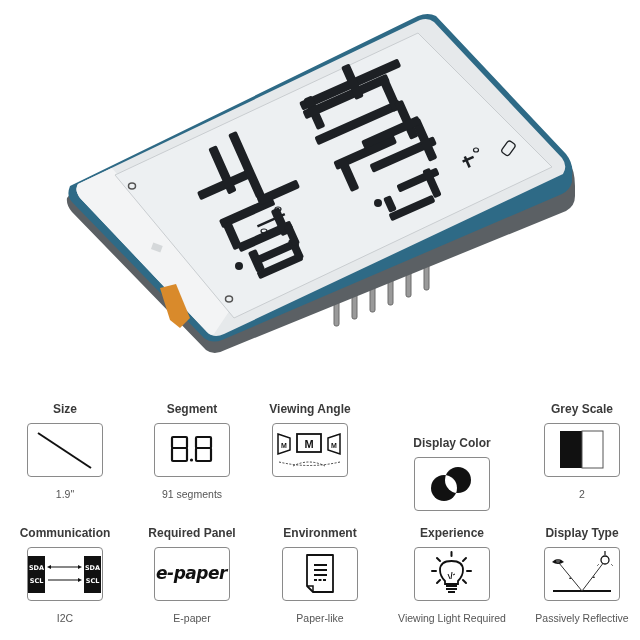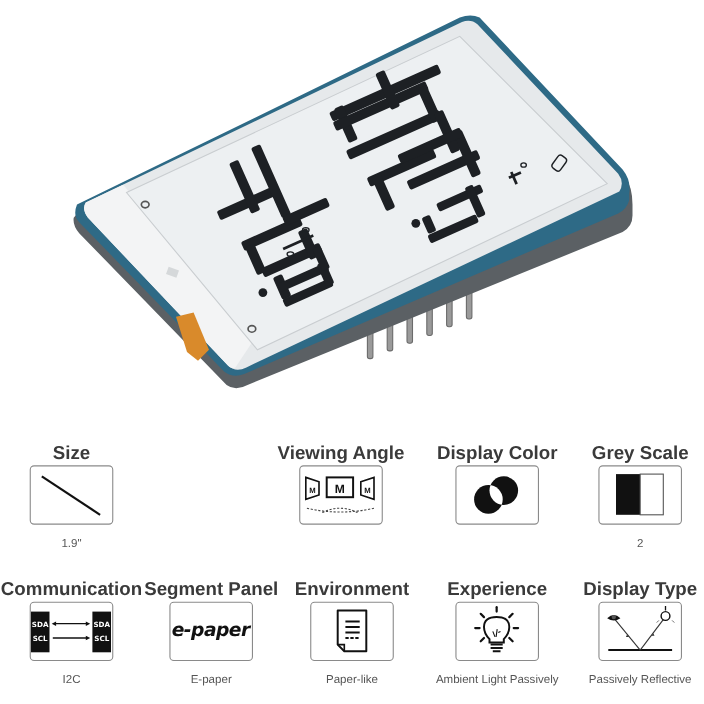--- a/index.html
+++ b/index.html
@@ -8,21 +8,21 @@
 
   
   .product { position: absolute; left: 0; top: 0; width: 640px; height: 380px; }
   .product svg { position: absolute; left: 0; top: 0; }
 
   
   .spec-row { position: absolute; left: 0; width: 640px; height: 120px; }
   .row1 { top: 398px; }
   .row2 { top: 522px; }
   .spec { position: absolute; width: 130px; height: 120px; text-align: center; }
-  .spec-title { position: absolute; left: 0; width: 130px; top: 4px; font-size: 17px; font-weight: bold; color: #3a3a3a; white-space: nowrap; }
+  .spec-title { position: absolute; left: 0; width: 130px; top: 4px; font-size: 12px; font-weight: bold; color: #3a3a3a; white-space: nowrap; }
   .spec-box { position: absolute; left: 27px; top: 25px; width: 76px; height: 54px; border: 1.5px solid #8a8a8a; border-radius: 4px; background: #fff; overflow: hidden; }
   .spec-box svg { position: absolute; left: 0; top: 0; }
   .spec-value { position: absolute; left: -10px; width: 150px; top: 90px; font-size: 10.5px; color: #555; white-space: nowrap; }
   .epaper-text { position: absolute; left: 0; top: 0; width: 73px; height: 51px; line-height: 51px; text-align: center; font-family: "DejaVu Sans", sans-serif; font-style: italic; font-weight: bold; font-size: 17px; color: #111; letter-spacing: -0.5px; }
 </style>
 </head>
 <body>
 
 <div class="product">
   <svg width="640" height="380" viewBox="0 0 640 380">
@@ -115,38 +115,53 @@
   <div class="spec" style="left:0px;">
     <div class="spec-title">Size</div>
     <div class="spec-box">
       <svg width="73" height="51">
         <line x1="10" y1="9" x2="63" y2="44" stroke="#111" stroke-width="2"></line>
       </svg>
     </div>
     <div class="spec-value">1.9"</div>
   </div>
 
+  <div class="spec" style="left:127px;">
+    <div class="spec-title">Segment</div>
+    <div class="spec-box">
+      <svg width="73" height="51">
+        <g fill="none" stroke="#111" stroke-width="2.2" stroke-linejoin="round">
+          <rect x="17" y="13" width="15" height="11" rx="1"></rect>
+          <rect x="17" y="24" width="15" height="13" rx="1"></rect>
+          <rect x="41" y="13" width="15" height="11" rx="1"></rect>
+          <rect x="41" y="24" width="15" height="13" rx="1"></rect>
+        </g>
+        <circle cx="36.5" cy="36" r="1.6" fill="#111"></circle>
+      </svg>
+    </div>
+    <div class="spec-value">91 segments</div>
+  </div>
 
   <div class="spec" style="left:245px;">
     <div class="spec-title">Viewing Angle</div>
     <div class="spec-box">
       <svg width="73" height="51">
         <path d="M5 10 L17 14 L17 26 L5 30 Z" fill="none" stroke="#111" stroke-width="1.5"></path>
         <text x="11" y="24" font-size="7" font-weight="bold" text-anchor="middle" font-family="Liberation Sans, sans-serif" fill="#111">M</text>
         <rect x="24" y="10" width="24" height="18" fill="none" stroke="#111" stroke-width="1.8"></rect>
         <text x="36" y="24" font-size="11" font-weight="bold" text-anchor="middle" font-family="Liberation Sans, sans-serif" fill="#111">M</text>
         <path d="M55 14 L67 10 L67 30 L55 26 Z" fill="none" stroke="#111" stroke-width="1.5"></path>
         <text x="61" y="24" font-size="7" font-weight="bold" text-anchor="middle" font-family="Liberation Sans, sans-serif" fill="#111">M</text>
         <path d="M6 38 Q36 45 67 38" fill="none" stroke="#444" stroke-width="1" stroke-dasharray="2 1.5"></path>
         <path d="M20 42 Q36 34 52 42" fill="none" stroke="#444" stroke-width="1" stroke-dasharray="2 1.5"></path>
       </svg>
     </div>
   </div>
 
-  <div class="spec" style="left:387px;">
+  <div class="spec" style="left:387px;margin-top:34px;">
     <div class="spec-title">Display Color</div>
     <div class="spec-box">
       <svg width="73" height="51">
         <defs>
           <clipPath id="cpA">
               <circle cx="29" cy="30" r="13"></circle>
             </clipPath>
         </defs>
         <circle cx="29" cy="30" r="13" fill="#111"></circle>
         <circle cx="43" cy="22" r="13" fill="#111"></circle>
@@ -182,21 +197,21 @@
         <line x1="22" y1="19" x2="51" y2="19" stroke="#111" stroke-width="1.2"></line>
         <path d="M19 19 L23 17 L23 21 Z M54 19 L50 17 L50 21 Z" fill="#111"></path>
         <line x1="20" y1="32" x2="51" y2="32" stroke="#111" stroke-width="1.2"></line>
         <path d="M54 32 L50 30 L50 34 Z" fill="#111"></path>
       </svg>
     </div>
     <div class="spec-value">I2C</div>
   </div>
 
   <div class="spec" style="left:127px;">
-    <div class="spec-title">Segment Panel</div>
+    <div class="spec-title">Required Panel</div>
     <div class="spec-box">
       <div class="epaper-text">e-paper</div>
     </div>
     <div class="spec-value">E-paper</div>
   </div>
 
   <div class="spec" style="left:255px;">
     <div class="spec-title">Environment</div>
     <div class="spec-box">
       <svg width="73" height="51">
@@ -224,21 +239,21 @@
           <line x1="22" y1="35" x2="25" y2="32"></line>
           <line x1="51" y1="35" x2="48" y2="32"></line>
         </g>
         <path d="M30 33 Q25 28 25 22 Q25 13 36.5 13 Q48 13 48 22 Q48 28 43 33 L43 36 L30 36 Z" fill="#fff" stroke="#111" stroke-width="1.8"></path>
         <path d="M33 26 L35 31 M37 24 L36 31 M38 27 L40 26" stroke="#111" stroke-width="1" fill="none"></path>
         <line x1="31" y1="38" x2="42" y2="38" stroke="#111" stroke-width="1.8"></line>
         <line x1="31" y1="41" x2="42" y2="41" stroke="#111" stroke-width="1.8"></line>
         <line x1="33" y1="44" x2="40" y2="44" stroke="#111" stroke-width="1.8"></line>
       </svg>
     </div>
-    <div class="spec-value">Ambient Light Passively</div>
+    <div class="spec-value">Viewing Light Required</div>
   </div>
 
   <div class="spec" style="left:517px;">
     <div class="spec-title">Display Type</div>
     <div class="spec-box">
       <svg width="73" height="51">
         <line x1="8" y1="43" x2="66" y2="43" stroke="#111" stroke-width="1.8"></line>
         <line x1="14" y1="15" x2="37" y2="43" stroke="#333" stroke-width="1"></line>
         <line x1="59" y1="14" x2="37" y2="43" stroke="#333" stroke-width="1"></line>
         <path d="M25 29 L27 31 L24 31 Z M49 28 L47 30 L50 30 Z" fill="#333"></path>

